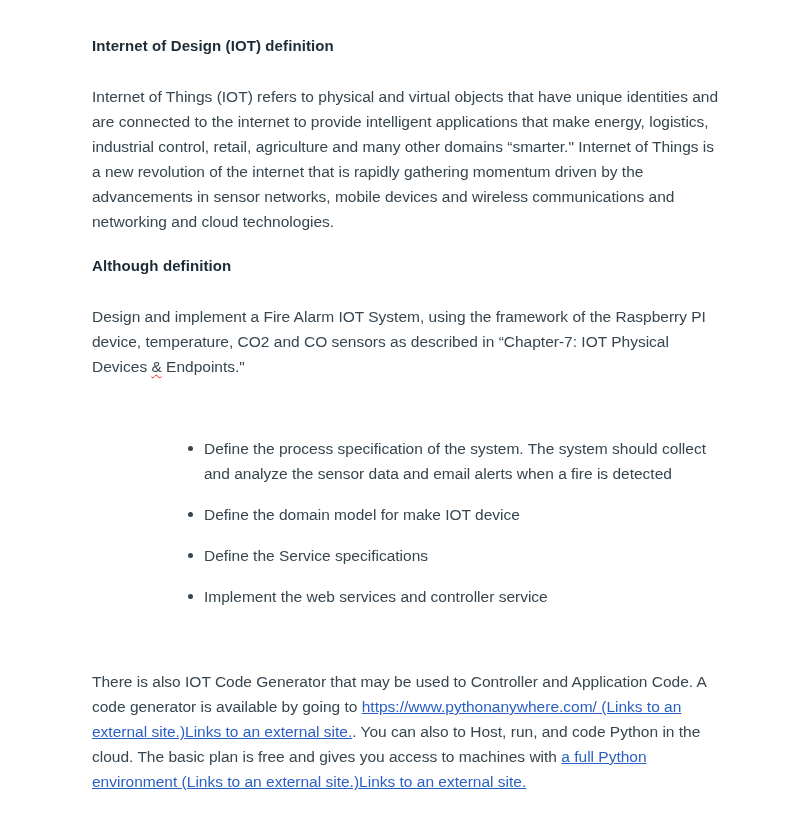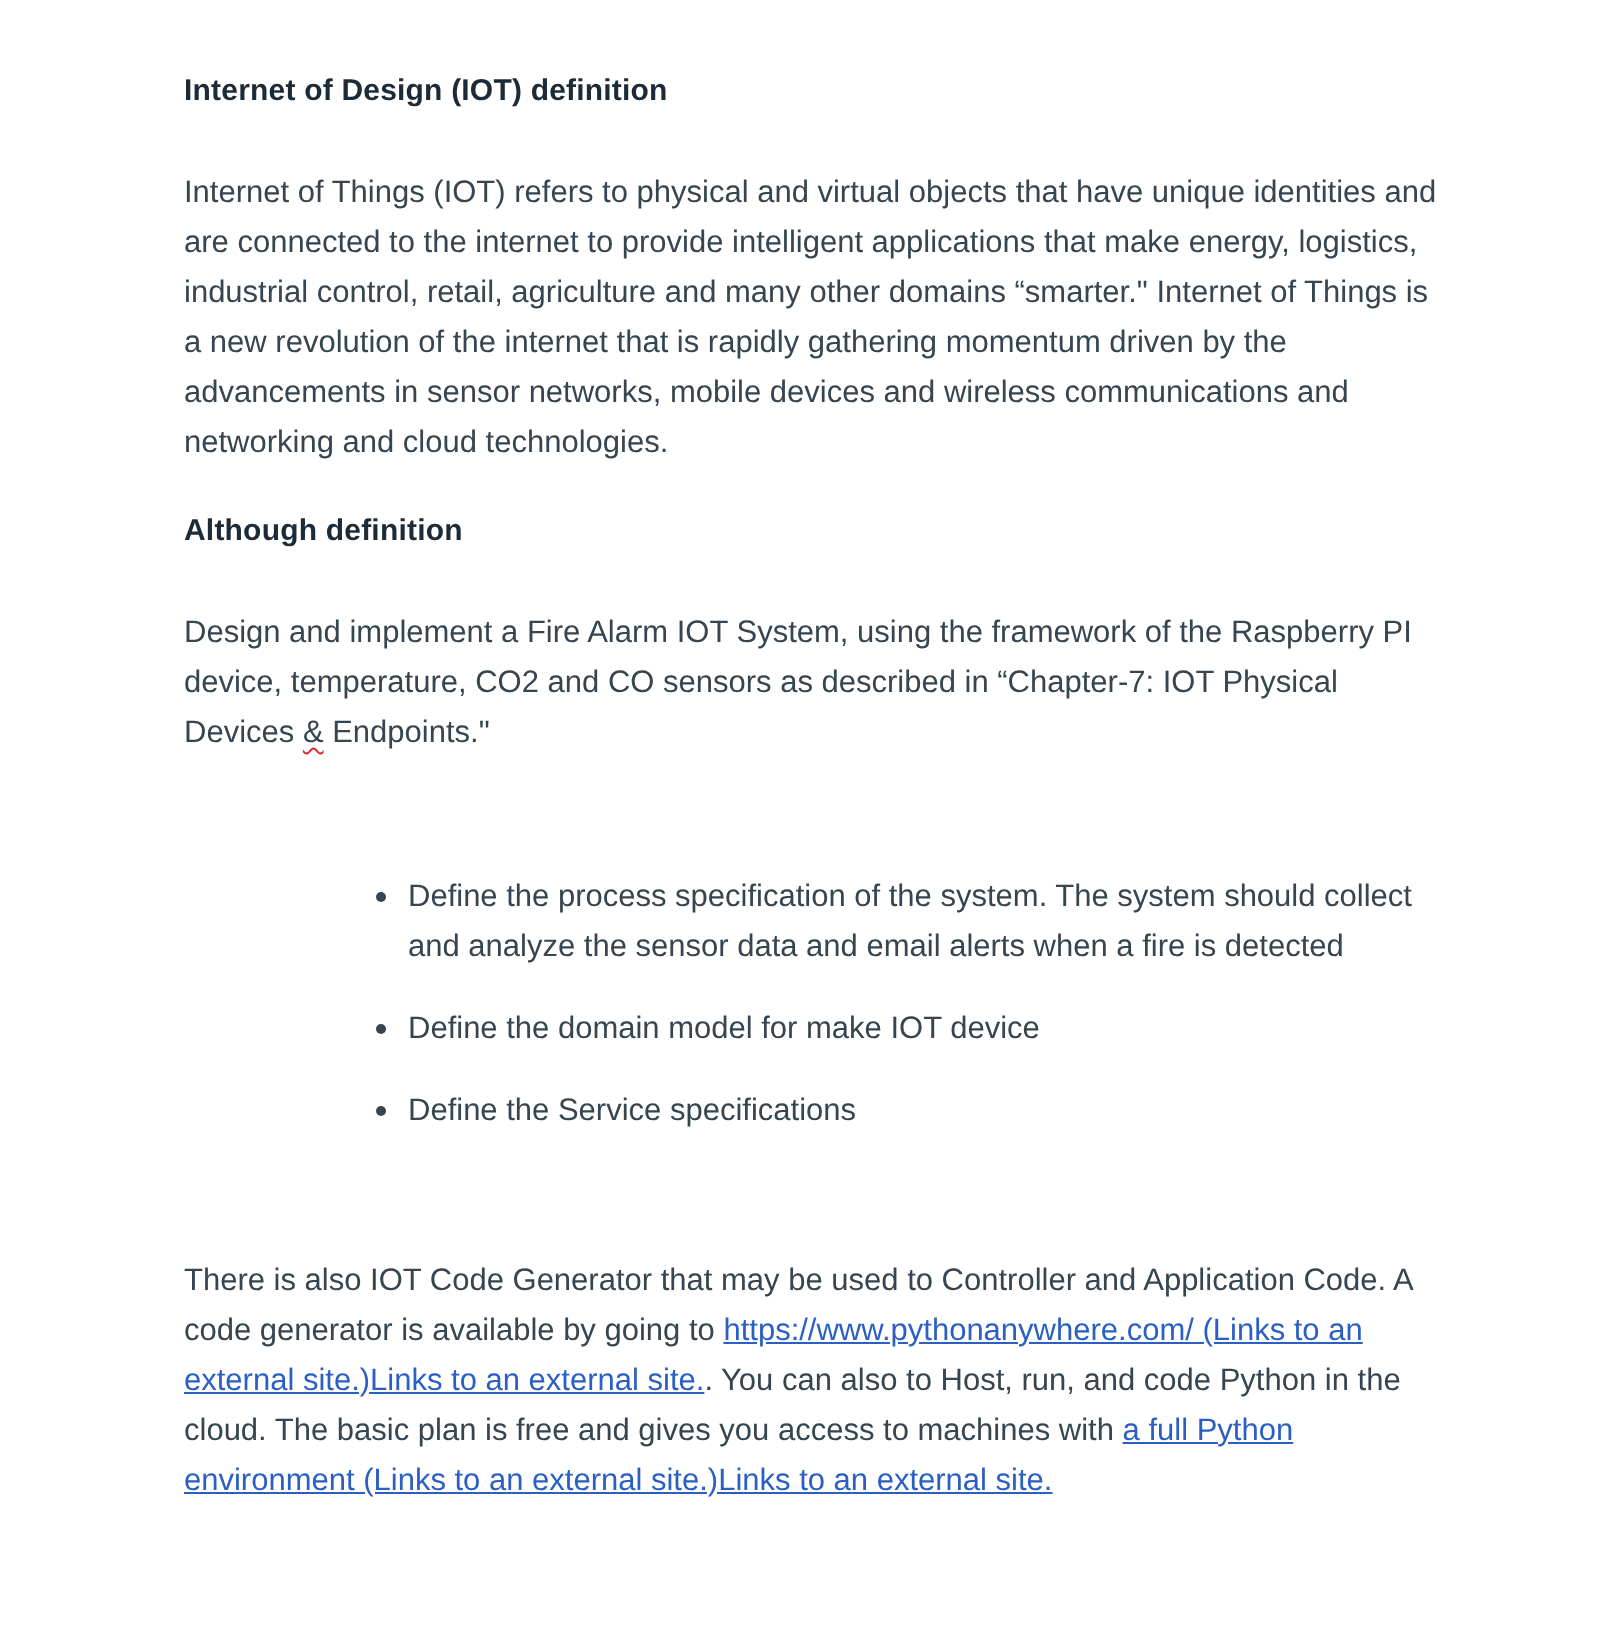--- a/index.html
+++ b/index.html
@@ -117,20 +117,21 @@
 
     <div class="gap-md"></div>
 
 
     <div class="gap-sm"></div>
 
     <ul class="doc-list">
       <li>Define the process specification of the system. The system should collect and analyze the sensor data and email alerts when a fire is detected</li>
       <li>Define the domain model for make IOT device</li>
       <li>Define the Service specifications</li>
+      <li>Implement the web services and controller service</li>
     </ul>
 
     <div class="gap-md"></div>
 
 
     <div class="gap-md"></div>
 
     <p class="body-text"><span>There is also IOT Code Generator that may be used to Controller and Application Code. A code generator is available by going to </span><a class="ext-link" href="#">https://www.pythonanywhere.com/ (Links to an external site.)Links to an external site.</a><span>.  You can also to Host, run, and code Python in the cloud. The basic plan is free and gives you access to machines with </span><a class="ext-link" href="#">a full Python environment (Links to an external site.)Links to an external site.</a></p>
 
   </div>

